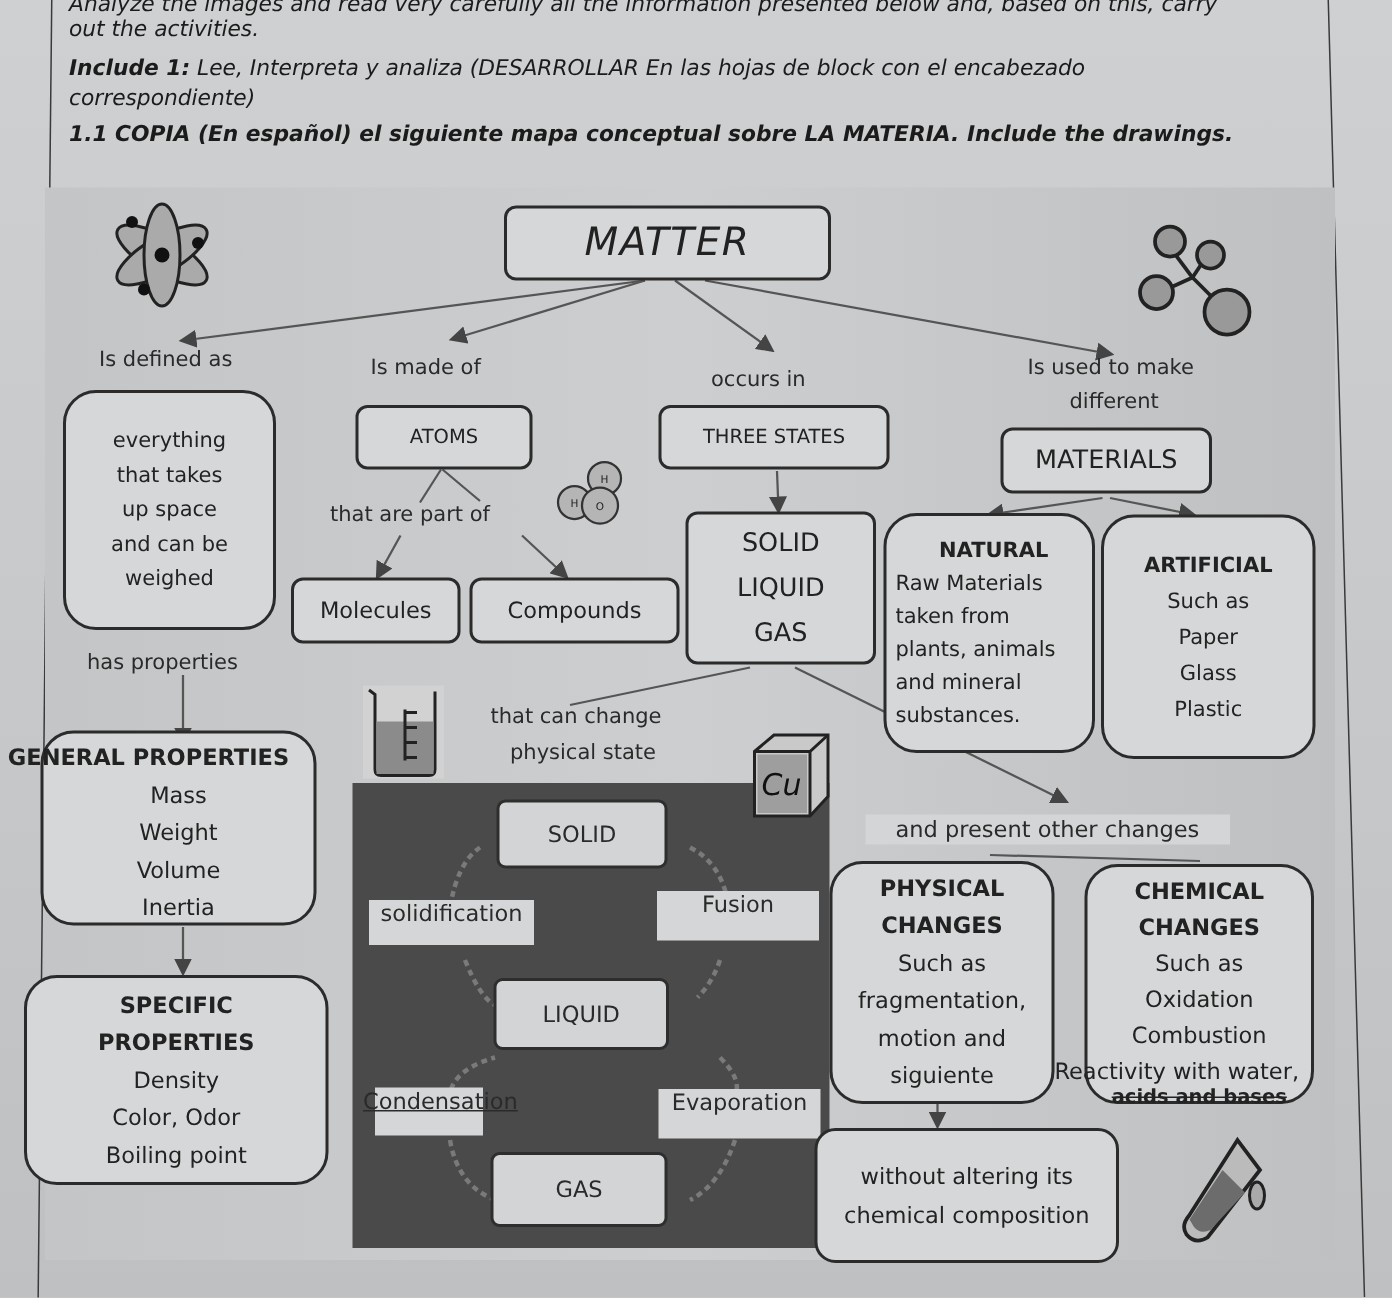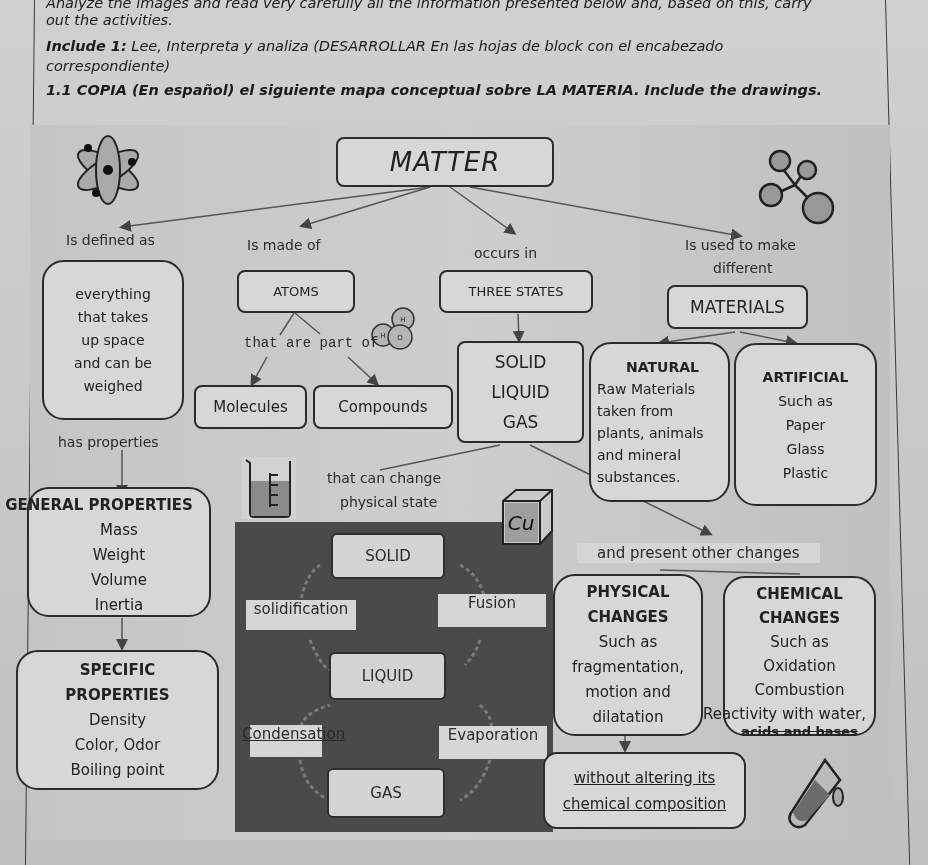--- a/index.html
+++ b/index.html
@@ -177,21 +177,21 @@
 
   <div class="box" style="left:336px;top:137px;width:218px;height:50px;font-size:26px;font-style:italic;letter-spacing:1px;">
     <span>MATTER</span>
   </div>
 
   <div class="lbl" style="left:66px;top:232px;font-size:14px;">Is defined as</div>
   <div class="lbl" style="left:247px;top:237px;">Is made of</div>
   <div class="lbl" style="left:474px;top:245px;">occurs in</div>
   <div class="lbl" style="left:685px;top:237px;">Is used to make</div>
   <div class="lbl" style="left:713px;top:260px;">different</div>
-  <div class="lbl" style="left:244px;top:335px;font-family:Liberation Mono, monospace;">that are part of</div>
+  <div class="lbl" style="left:220px;top:335px;">that are part of</div>
   <div class="lbl" style="left:58px;top:434px;">has properties</div>
   <div class="lbl" style="left:327px;top:470px;">that can change</div>
   <div class="lbl" style="left:340px;top:494px;">physical state</div>
   <div class="lbl" style="left:577px;top:543px;background:#d4d5d6;padding:1px 20px;font-size:15px;">and present other changes</div>
 
   <div class="box rbox" style="left:42px;top:260px;width:142px;height:160px;font-size:14px;line-height:23px;">
     <span>everything</span>
     <span>that takes</span>
     <span>up space</span>
     <span>and can be</span>
@@ -273,30 +273,30 @@
   <div class="state-box" style="left:327px;top:768px;width:118px;height:50px;">
     <span>GAS</span>
   </div>
 
   <div class="box rbox" style="left:553px;top:574px;width:150px;height:162px;font-size:15px;line-height:25px;">
     <span class="bold">PHYSICAL</span>
     <span class="bold">CHANGES</span>
     <span>Such as</span>
     <span>fragmentation,</span>
     <span>motion and</span>
-    <span>dilatation</span>
+    <span>siguiente</span>
   </div>
 
   <div class="box rbox" style="left:723px;top:576px;width:153px;height:160px;font-size:15px;line-height:24px;justify-content:flex-start;padding-top:4px;overflow:visible;">
     <span class="bold">CHEMICAL</span>
     <span class="bold">CHANGES</span>
     <span>Such as</span>
     <span>Oxidation</span>
     <span>Combustion</span>
     <span style="white-space:nowrap;margin-left:-30px;">Reactivity with water,</span>
     <span style="white-space:nowrap;font-size:13px;font-weight:bold;text-decoration:line-through;margin-top:-6px;">acids and bases</span>
   </div>
 
-  <div class="box rbox" style="left:543px;top:752px;width:203px;height:77px;font-size:15px;line-height:26px;border-radius:14px;text-decoration:underline;">
+  <div class="box rbox" style="left:543px;top:752px;width:203px;height:90px;font-size:15px;line-height:26px;border-radius:14px;">
     <span>without altering its</span>
     <span>chemical composition</span>
   </div>
 </div>
 
 </body></html>

